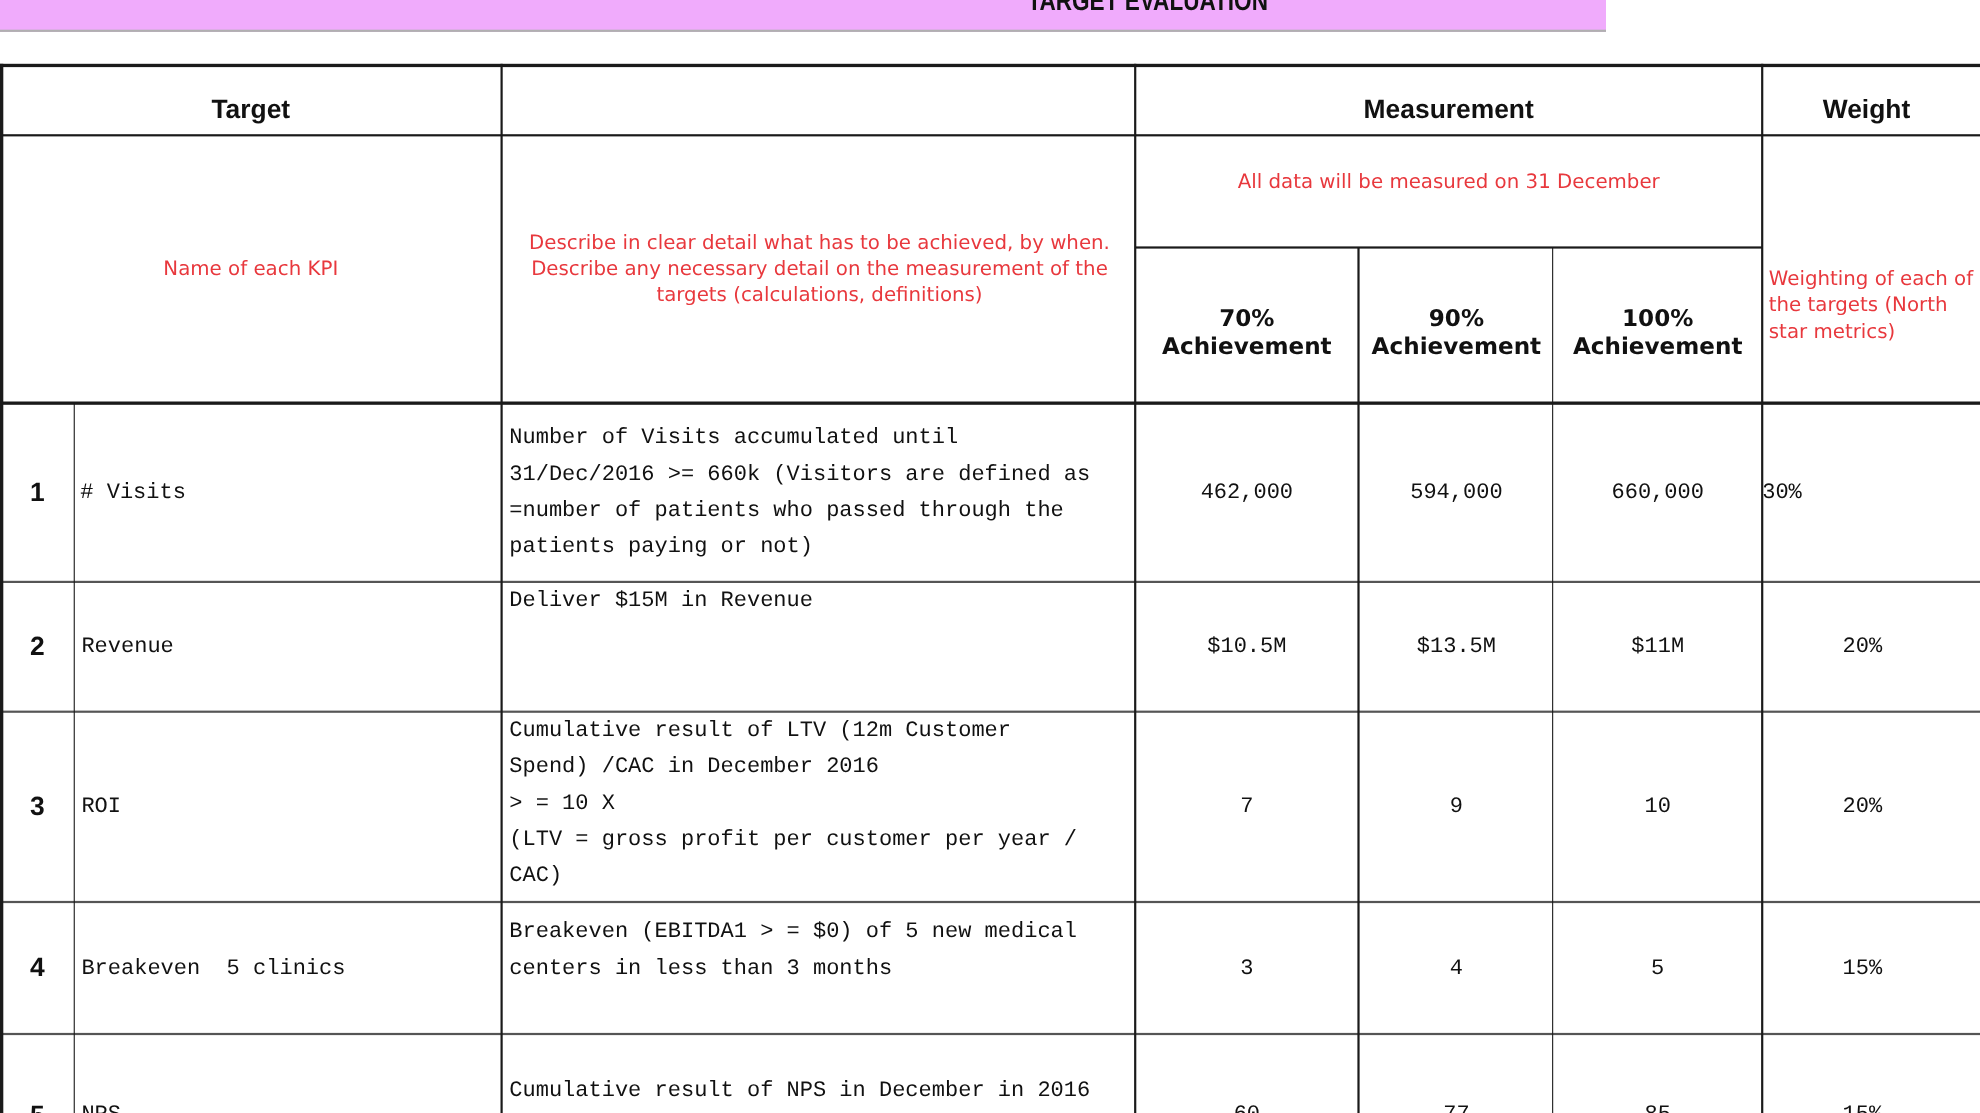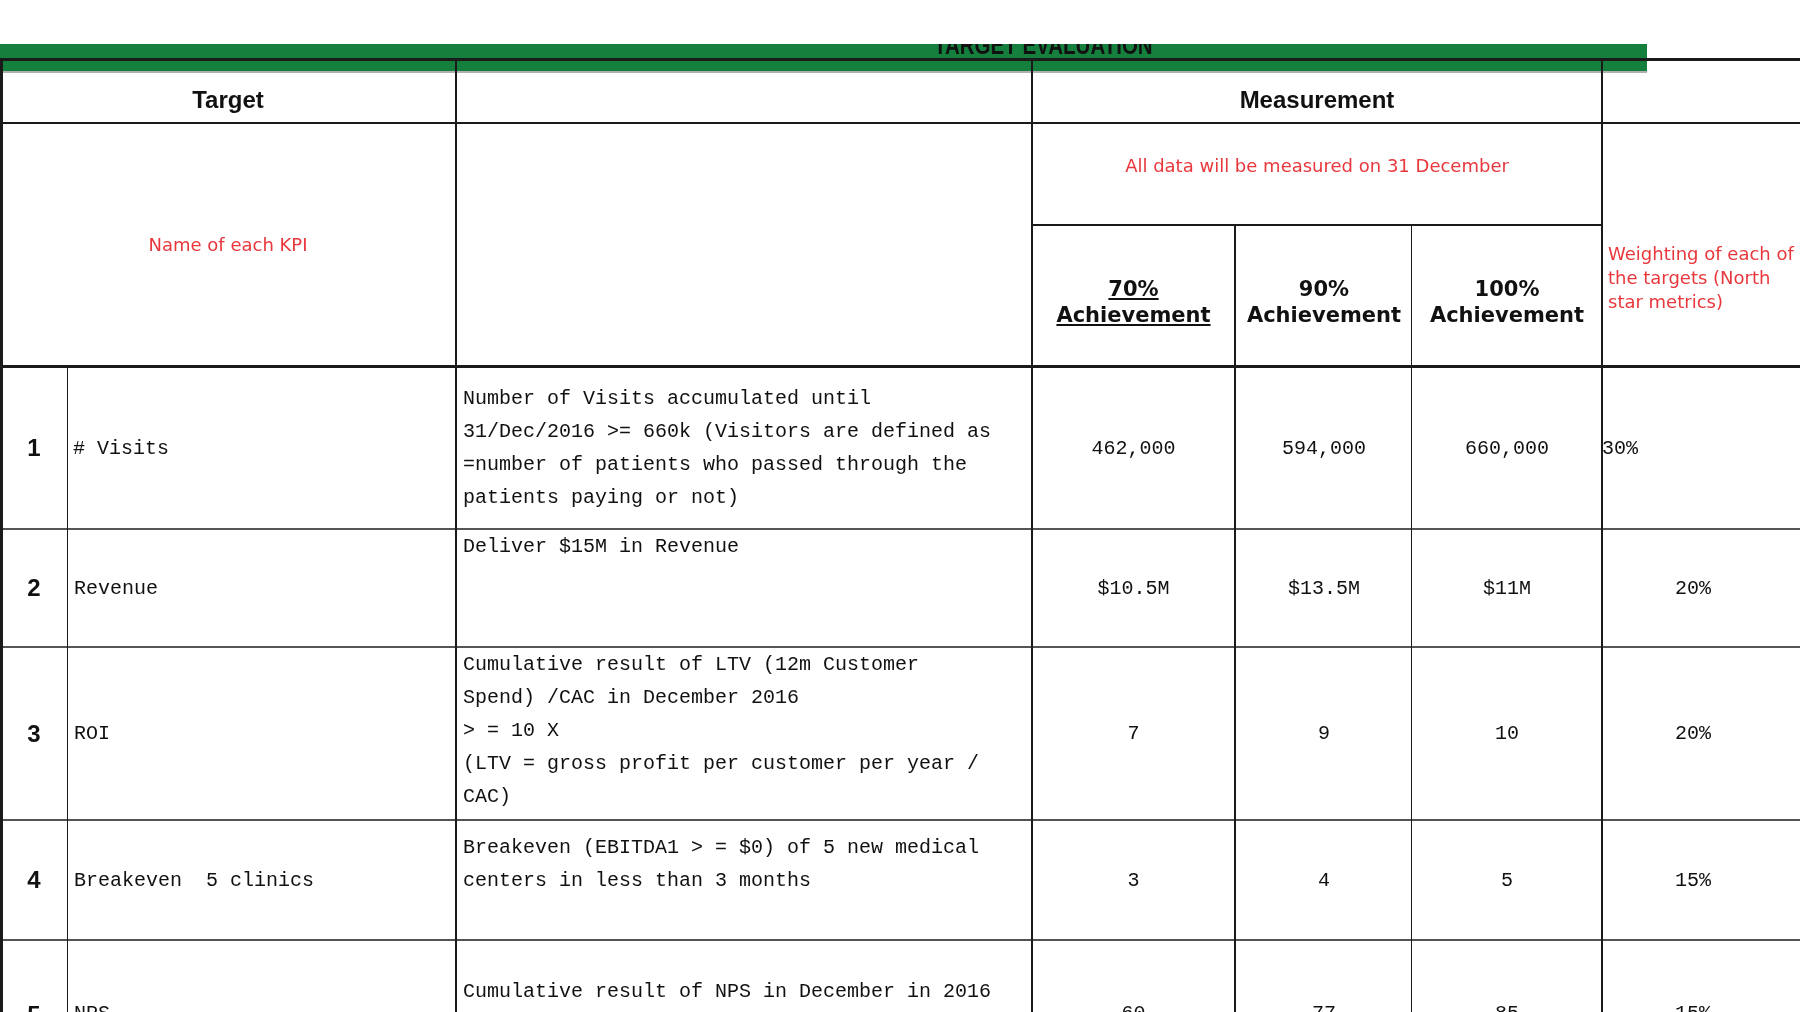--- a/index.html
+++ b/index.html
@@ -1,17 +1,17 @@
 <!DOCTYPE html>
 <html><head>
 <meta charset="utf-8">
 <style>
   html, body { margin:0; padding:0; background:#ffffff; }
   body { width:1800px; height:1012px; overflow:hidden; position:relative; font-family:"Liberation Sans", sans-serif; color:#111; }
-  .titlebar { position:absolute; left:0; top:0; width:1647px; height:27px; background:#15803d; border-bottom:2px solid #b0b0b0; overflow:hidden;margin-top:44px; }
+  .titlebar { position:absolute; left:0; top:0; width:1460px; height:27px; background:#f0abfc; border-bottom:2px solid #b0b0b0; overflow:hidden; }
   .titlebar .title-inner { position:absolute; left:934px; top:-13px; font-weight:bold; font-size:25px; transform:scaleX(0.82); transform-origin:0 0; white-space:nowrap; }
 
   .grid { position:absolute; left:0; top:58px; width:1800px; height:954px; }
   .cell { position:absolute; box-sizing:border-box; display:flex; align-items:center; justify-content:center; text-align:center; }
   .hline, .vline { position:absolute; background:#1a1a1a; }
   .hd { font-family:"Liberation Sans", sans-serif; font-weight:bold; font-size:24px; }
   .red { color:#e8383d; font-family:"DejaVu Sans", sans-serif; font-size:18px; line-height:24px; }
   .sub { font-family:"DejaVu Sans", sans-serif; font-weight:bold; font-size:21px; line-height:26px; }
   .body { font-family:Liberation Mono, monospace; font-size:20px; line-height:33px; }
   .num { font-family:"Liberation Sans", sans-serif; font-weight:bold; font-size:24px; }
@@ -38,26 +38,30 @@
   <div class="vline" style="left:0;top:0;width:3px;height:954px;"></div>
   <div class="vline" style="left:67px;top:309px;width:1px;height:645px;"></div>
   <div class="vline" style="left:455px;top:0;width:2px;height:954px;"></div>
   <div class="vline" style="left:1031px;top:0;width:2px;height:954px;"></div>
   <div class="vline" style="left:1234px;top:167px;width:2px;height:787px;"></div>
   <div class="vline" style="left:1411px;top:167px;width:1px;height:787px;"></div>
   <div class="vline" style="left:1601px;top:0;width:2px;height:954px;"></div>
 
   <div class="cell hd" style="left:0;top:2px;width:456px;height:62px;padding-top:18px;">Target</div>
   <div class="cell hd" style="left:1032px;top:2px;width:570px;height:62px;padding-top:18px;">Measurement</div>
+  <div class="cell hd" style="left:1602px;top:2px;width:198px;height:62px;padding-top:18px;padding-left:0;justify-content:flex-start;">
+    <span style="margin-left:55px;">Weight</span>
+  </div>
 
   <div class="cell red" style="left:0;top:66px;width:456px;height:242px;">Name of each KPI</div>
+  <div class="cell red" style="left:462px;top:66px;width:566px;height:242px;">Describe in clear detail what has to be achieved, by when. Describe any necessary detail on the measurement of the targets (calculations, definitions)</div>
   <div class="cell red" style="left:1032px;top:66px;width:570px;height:84px;">All data will be measured on 31 December</div>
   <div class="cell red left" style="left:1608px;top:66px;width:192px;height:242px;align-items:flex-start;padding-top:118px;box-sizing:border-box;">Weighting of each of the targets (North star metrics)</div>
 
-  <div class="cell sub" style="left:1032px;top:168px;width:203px;height:139px;flex-direction:column;padding-top:12px;text-decoration:underline;">
+  <div class="cell sub" style="left:1032px;top:168px;width:203px;height:139px;flex-direction:column;padding-top:12px;">
     <span>70%</span>
     <span>Achievement</span>
   </div>
   <div class="cell sub" style="left:1236px;top:168px;width:176px;height:139px;flex-direction:column;padding-top:12px;">
     <span>90%</span>
     <span>Achievement</span>
   </div>
   <div class="cell sub" style="left:1412px;top:168px;width:190px;height:139px;flex-direction:column;padding-top:12px;">
     <span>100%</span>
     <span>Achievement</span>

